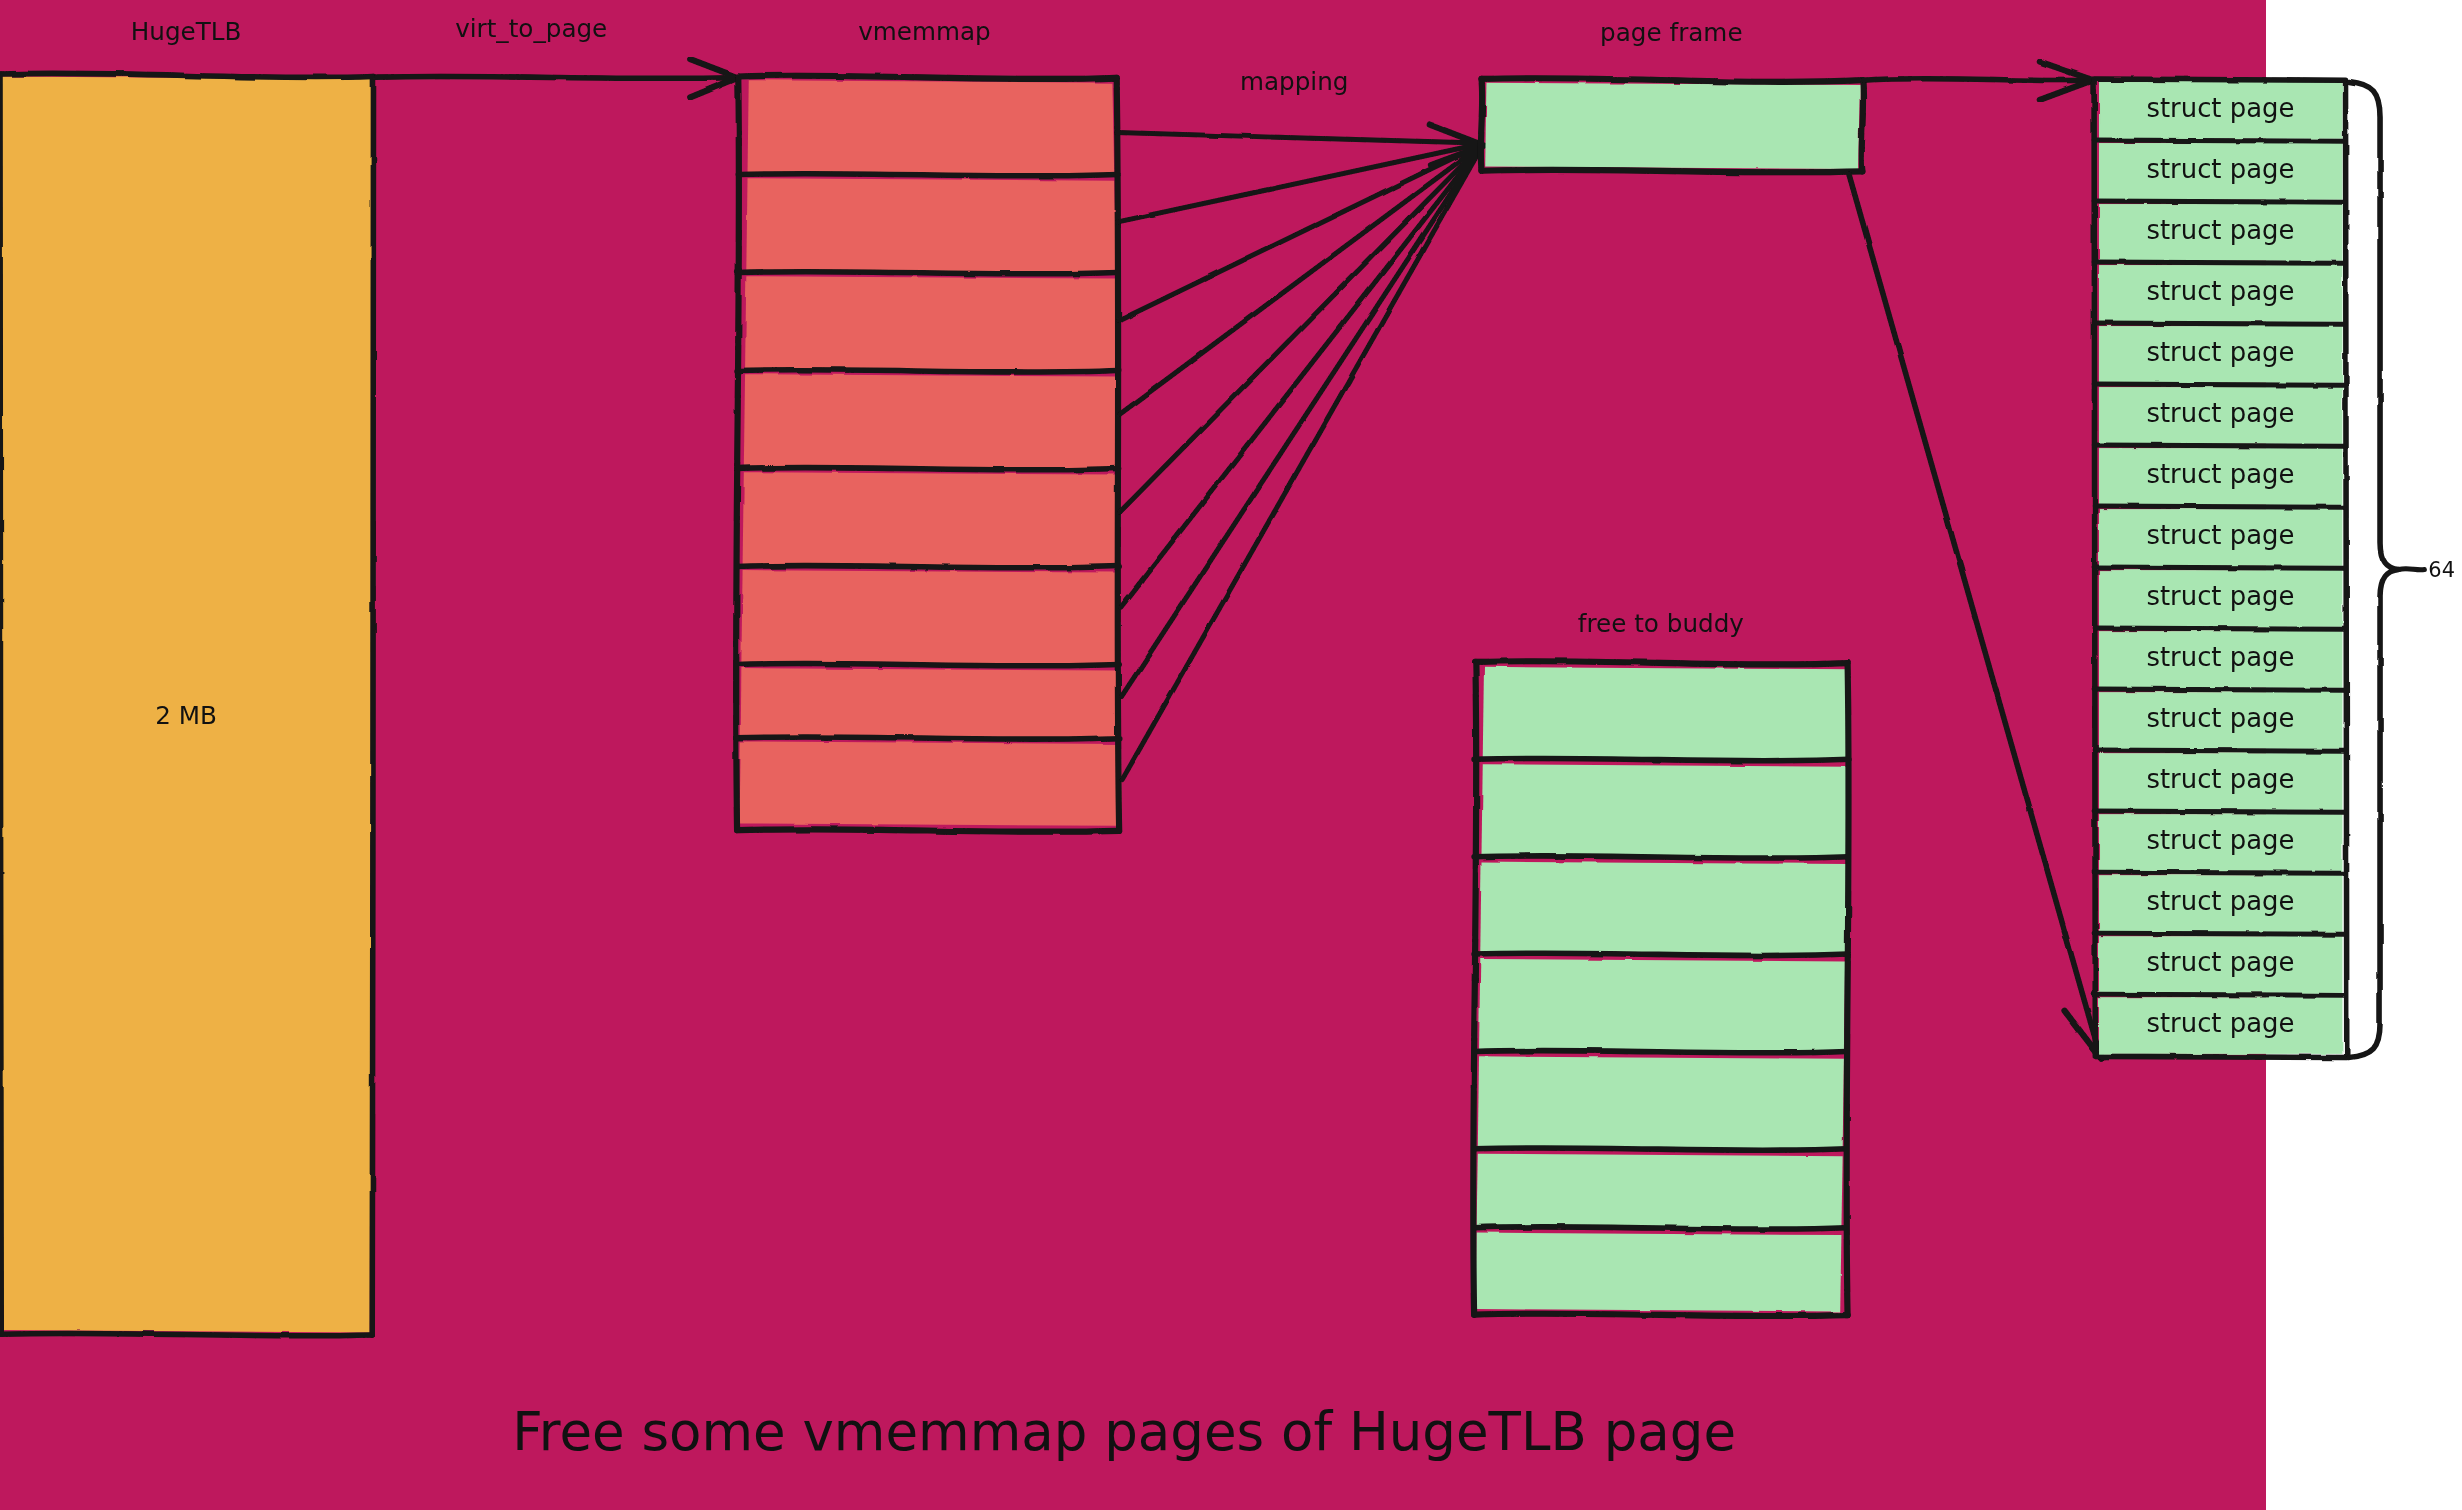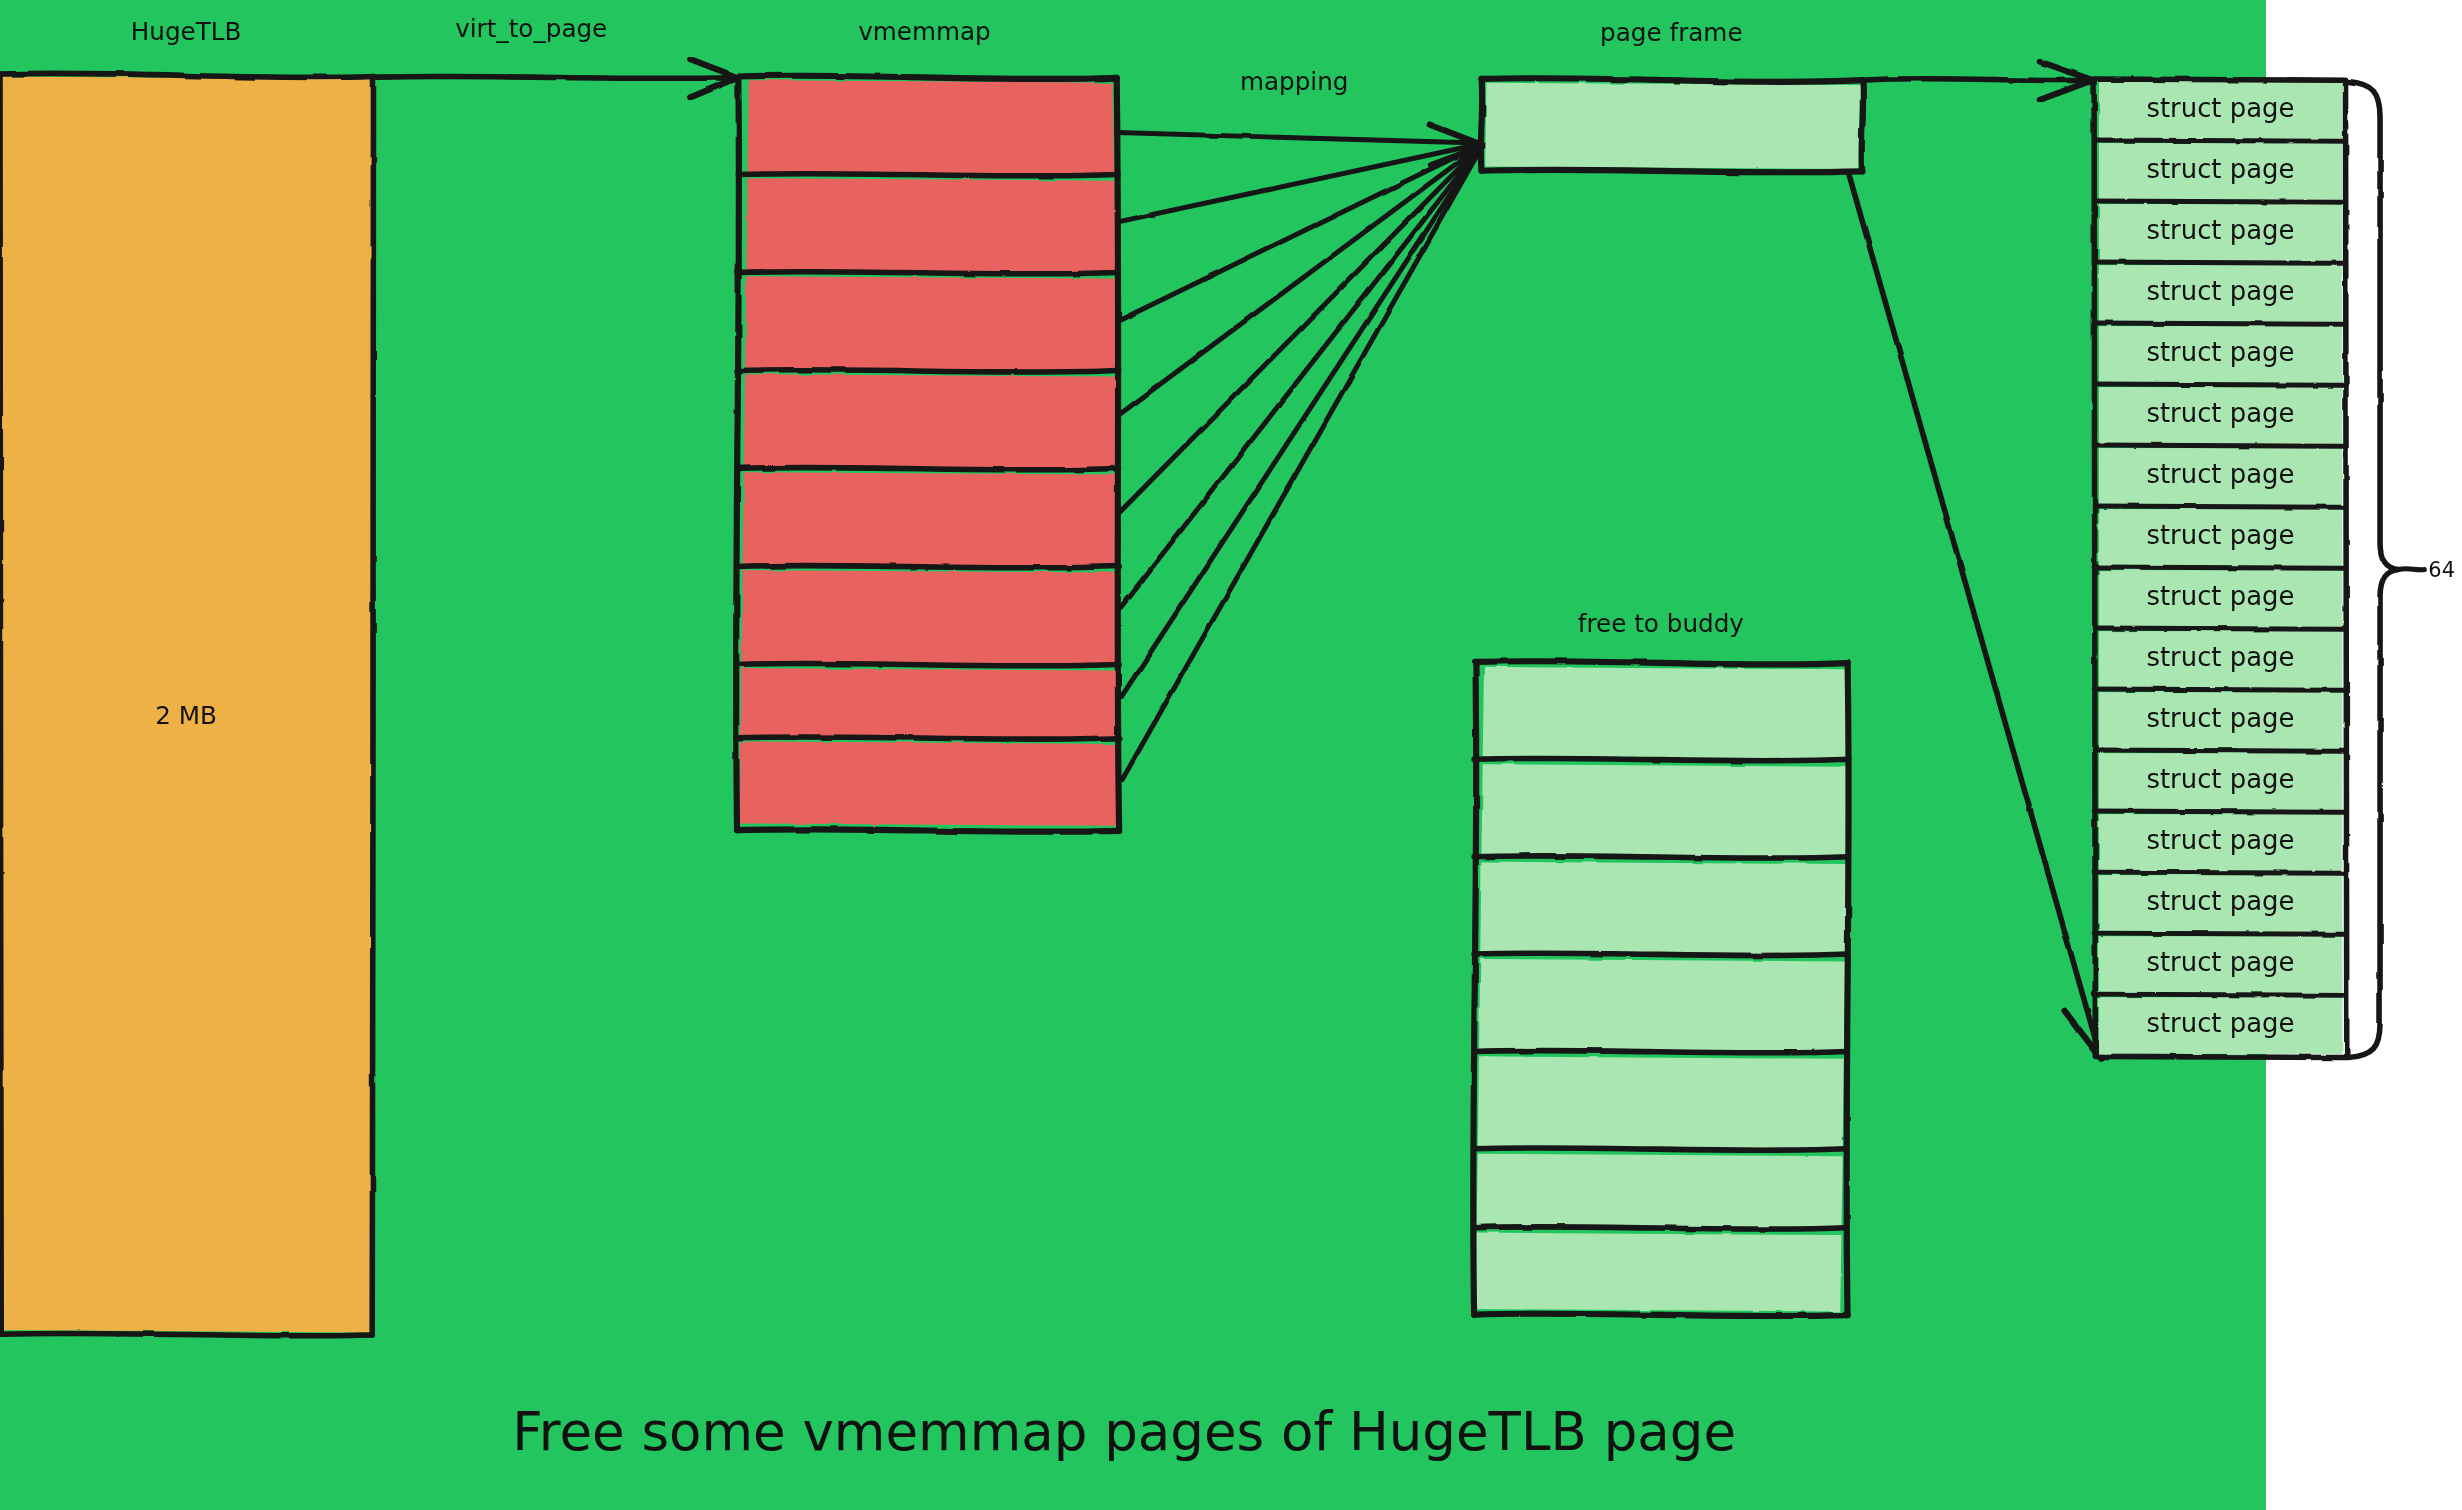--- a/index.html
+++ b/index.html
@@ -1,17 +1,17 @@
 <!DOCTYPE html>
 <html style="font-size:10px"><head>
 <meta charset="utf-8">
 <style>
   html,body{margin:0;padding:0;background:#ffffff;}
   body{width:2462px;height:1510px;overflow:hidden;font-family:"DejaVu Sans",sans-serif;}
-  #stage{position:relative;width:2266px;height:1510px;background:#22c55e;}
+  #stage{position:relative;width:2266px;height:1510px;background:#be185d;}
   svg#canvas{position:absolute;top:0;left:0;width:2462px;height:1510px;}
   .hand{font-family:"DejaVu Sans",sans-serif;fill:#111111;font-weight:400;}
   .lbl{font-size:40px;}
   .lbl-small{font-size:34px;}
   .cell-lbl{font-size:42px;}
   .title{font-size:86px;}
   .stroke{stroke:#141414;fill:none;stroke-linecap:round;stroke-linejoin:round;}
 </style>
 </head>
 <body>

